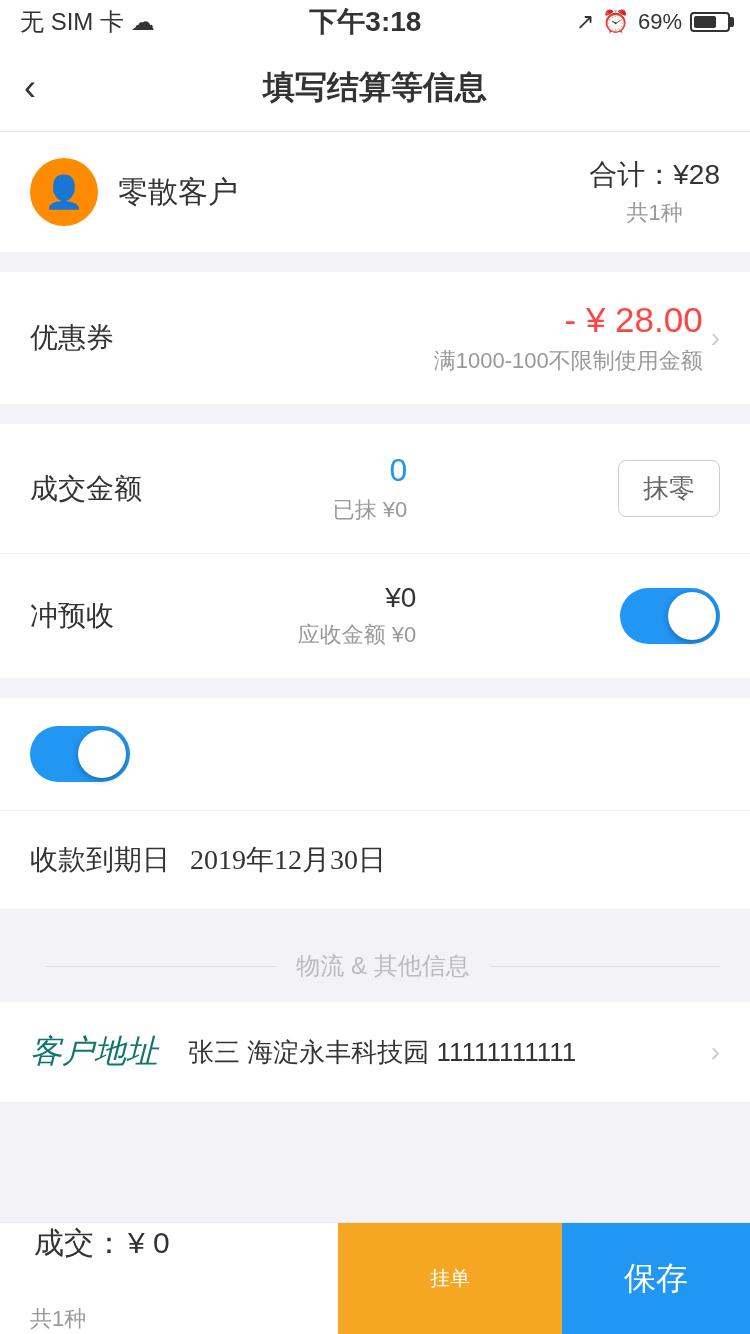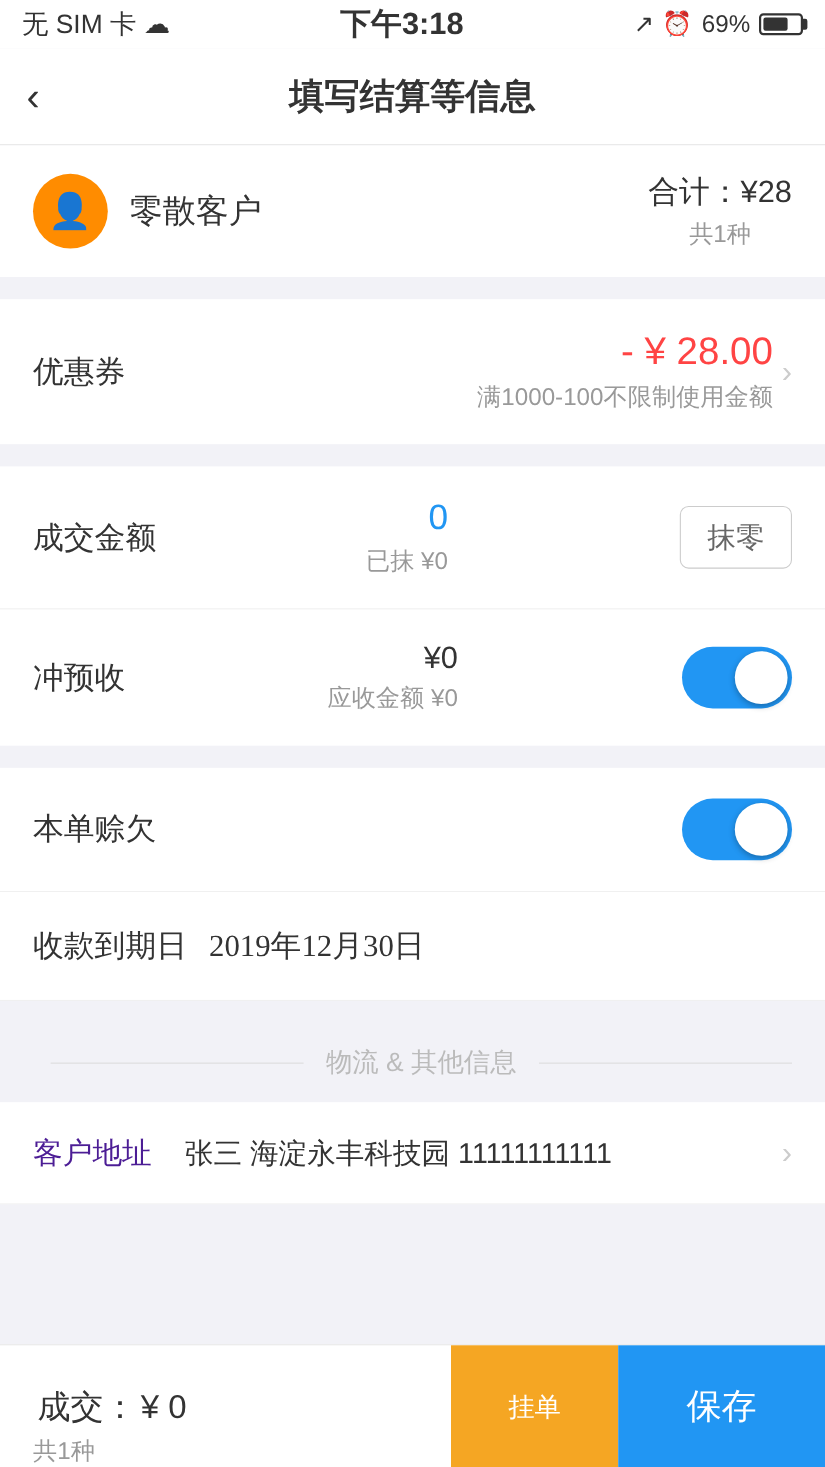--- a/index.html
+++ b/index.html
@@ -138,45 +138,45 @@
     }
     .due-label { font-size: 28px; color: #333; margin-right: 20px; }
     .due-value { font-size: 28px; color: #333; }
 
     
     .address-row {
       background: #fff;
       padding: 28px 30px;
       display: flex; align-items: center;
     }
-    .addr-label { font-size: 27px; color: #4c1d95; margin-right: 30px; flex-shrink: 0; }
+    .addr-label { font-size: 32px; color: #0f766e; margin-right: 30px; flex-shrink: 0; font-style: italic; }
     .addr-value { font-size: 26px; color: #333; flex: 1; }
     .addr-chevron { font-size: 28px; color: #ccc; margin-left: 10px; }
 
     
     .bottom-bar {
       position: fixed;
       bottom: 0; left: 0; width: 750px;
       height: 112px;
       display: flex;
       background: #fff;
       border-top: 1px solid #e8e8e8;
     }
     .bottom-summary {
       flex: 1;
       display: flex; flex-direction: column;
-      justify-content: flex-end; padding: 0 30px;
+      justify-content: space-between; padding: 0 30px;
     }
     .bottom-deal { font-size: 26px; color: #333; }
     .bottom-deal span { font-size: 30px; font-weight: 500; margin-left: 4px; }
     .bottom-count { font-size: 22px; color: #999; margin-top: 4px; }
     .btn-hang {
-      width: 152px; background: #f5a623;
+      width: 224px; background: #f5a623;
       display: flex; align-items: center; justify-content: center;
-      font-size: 24px; color: #fff; cursor: pointer; font-weight: 500;
+      font-size: 20px; color: #fff; cursor: pointer; font-weight: 500;
     }
     .btn-save {
       width: 188px; background: #2196f3;
       display: flex; align-items: center; justify-content: center;
       font-size: 32px; color: #fff; cursor: pointer; font-weight: 500;
     }
   </style>
 </head>
 <body>
 
@@ -248,21 +248,20 @@
     <div class="toggle">
       <div class="toggle-knob"></div>
     </div>
   </div>
 </div>
 
 <div class="section-gap"></div>
 
 <div class="card-section">
   <div class="row-item">
-    <div class="row-label">本单赊欠</div>
     <div class="toggle">
       <div class="toggle-knob"></div>
     </div>
   </div>
 
   <div class="due-date-row">
     <span class="due-label">收款到期日</span>
     <span class="due-value">2019年12月30日</span>
   </div>
 </div>

